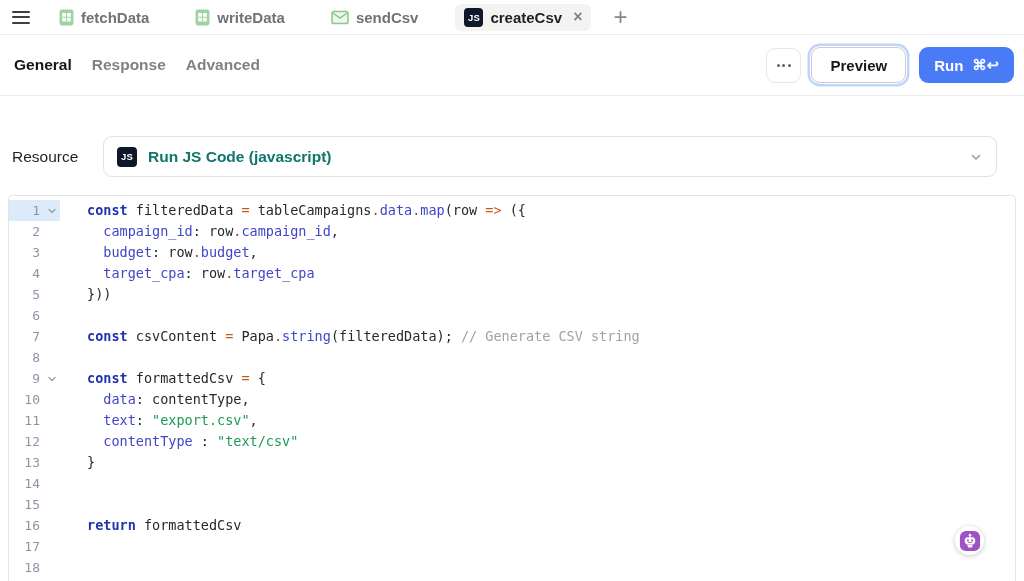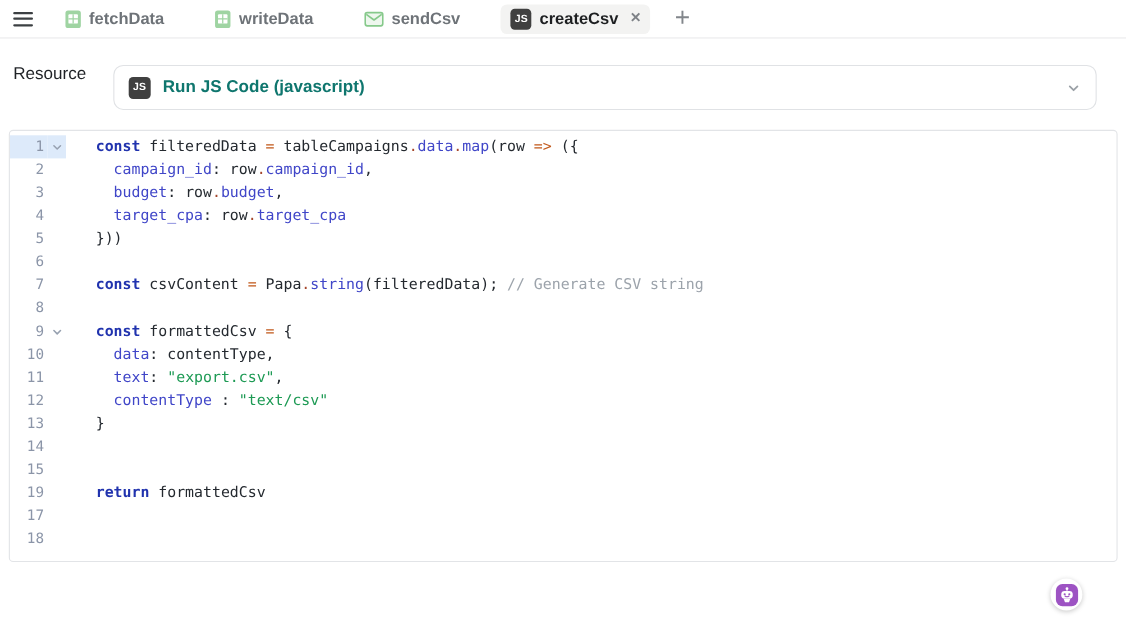--- a/index.html
+++ b/index.html
@@ -8,37 +8,37 @@
   .app { position:relative; width:1024px; height:581px; background:#fff;border-radius:10px; }
 
   
   .topbar { height:35px; display:flex; align-items:center; padding:0 12px; border-bottom:1px solid #e9eaeb; }
   .hamburger { width:18px; height:13px; display:flex; flex-direction:column; justify-content:space-between; cursor:pointer; margin-right:20px; }
   .hamburger span { display:block; height:2px; background:#3c4043; border-radius:1px; }
   .tab-strip { display:flex; align-items:center; gap:28px; }
   .qtab { display:flex; align-items:center; gap:7px; padding:4px 9px; border-radius:6px; font-size:15px; font-weight:600; color:#6e7378; cursor:pointer; white-space:nowrap; }
   .qtab.active { background:#f3f3f2; color:#1d1f21; font-weight:700; }
   .qtab .close-x { font-size:16px; color:#7e8differ287; color:#7e8287; margin-left:4px; line-height:1; }
-  .js-badge { display:inline-flex; align-items:center; justify-content:center; width:19px; height:19px; border-radius:4px; background:#404040; color:#fff; font-size:9.5px; font-weight:700; letter-spacing:.2px; }
+  .js-badge { display:inline-flex; align-items:center; justify-content:center; width:19px; height:19px; border-radius:4px; background:#0f172a; color:#fff; font-size:9.5px; font-weight:700; letter-spacing:.2px; }
   .add-tab { font-size:24px; font-weight:300; color:#82868b; margin-left:22px; cursor:pointer; line-height:1; background:none; border:none; }
 
   
   .toolbar { height:61px; display:flex; align-items:center; padding:0 10px 0 14px; border-bottom:1px solid #ececec; }
   .section-tabs { display:flex; align-items:center; gap:20px; }
   .section-tab { font-size:15.5px; font-weight:700; color:#7d8287; cursor:pointer; }
   .section-tab.active { color:#141619; }
   .toolbar-right { margin-left:auto; display:flex; align-items:center; gap:10px; }
   .more-btn { width:35px; height:35px; border:1px solid #e4e6e9; border-radius:9px; background:#fff; display:flex; align-items:center; justify-content:center; gap:2.5px; cursor:pointer; }
   .more-btn i { width:3px; height:3px; border-radius:50%; background:#5f6368; }
   .preview-btn { height:36px; padding:0 18px; background:#fff; border:1px solid #c7ccd2; border-radius:9px; font-size:15px; font-weight:700; color:#16181a; cursor:pointer; box-shadow:0 0 0 1px #fff, 0 0 0 3.5px #c0d5fb; margin-right:3px; font-family:"Liberation Sans",sans-serif; }
   .run-btn { height:36px; padding:0 15px; background:#4a7bf7; border:none; border-radius:9px; font-size:15px; font-weight:700; color:#fff; cursor:pointer; display:flex; align-items:center; gap:9px; font-family:"Liberation Sans",sans-serif; }
   .run-shortcut { font-weight:600; font-size:14.5px; opacity:.95; }
 
   
-  .resource-row { display:flex; padding:0 27px 0 12px; margin-top:24px; }
+  .resource-row { display:flex; align-items:center; padding:0 27px 0 12px; margin-top:40px; }
   .resource-label { font-size:15.5px; color:#1f2226; width:91px; flex:0 0 auto; }
   .resource-select { flex:1; height:41px; border:1px solid #e0e2e5; border-radius:9px; display:flex; align-items:center; padding:0 13px; cursor:pointer; background:#fff; }
   .resource-select .js-badge { width:20px; height:20px; }
   .resource-value { font-size:15.5px; color:#0f766e; margin-left:11px;font-weight:bold; }
   .resource-chevron { margin-left:auto; display:flex; }
 
   
   .editor { margin:18px 8px 0; height:393px; border:1px solid #e2e4e7; border-radius:4px; overflow:hidden; background:#fff; font-family:"DejaVu Sans Mono","Liberation Mono",monospace; font-size:13.5px; padding-top:4px; cursor:text; }
   .code-row { display:grid; grid-template-columns:34px 17px 1fr; height:21px; line-height:21px; }
   .gut-num { text-align:right; color:var(--ln,#8b95a8); font-size:13px; padding-right:3px; }
@@ -102,20 +102,39 @@
         </div>
         <div class="qtab active">
           <span class="js-badge">JS</span>
           <span>createCsv</span>
           <span class="close-x">×</span>
         </div>
       </div>
     <button class="add-tab">+</button>
   </header>
 
+  <div class="toolbar">
+    <div class="section-tabs" id="section-tabs">
+        <span class="section-tab active">General</span>
+        <span class="section-tab">Response</span>
+        <span class="section-tab">Advanced</span>
+      </div>
+    <div class="toolbar-right">
+      <button class="more-btn" aria-label="more">
+          <i></i>
+          <i></i>
+          <i></i>
+        </button>
+      <button class="preview-btn">Preview</button>
+      <button class="run-btn">
+        <span>Run</span>
+        <span class="run-shortcut">⌘↩</span>
+      </button>
+    </div>
+  </div>
 
   <div class="resource-row">
     <span class="resource-label">Resource</span>
     <div class="resource-select">
       <span class="js-badge">JS</span>
       <span class="resource-value">Run JS Code (javascript)</span>
       <span class="resource-chevron">
         <svg width="14" height="14" viewBox="0 0 14 14">
             <path d="M3.5 5.5 L7 9 L10.5 5.5" fill="none" stroke="#9aa0a6" stroke-width="1.6" stroke-linecap="round" stroke-linejoin="round"></path>
           </svg>
@@ -201,21 +220,21 @@
         <div class="gut-num">14</div>
         <div class="gut-fold"></div>
         <div class="code-text"></div>
       </div>
       <div class="code-row">
         <div class="gut-num">15</div>
         <div class="gut-fold"></div>
         <div class="code-text"></div>
       </div>
       <div class="code-row">
-        <div class="gut-num">19</div>
+        <div class="gut-num">16</div>
         <div class="gut-fold"></div>
         <div class="code-text"><span class="tk-kw">return</span><span class="tk-pl"> formattedCsv</span></div>
       </div>
       <div class="code-row">
         <div class="gut-num">17</div>
         <div class="gut-fold"></div>
         <div class="code-text"></div>
       </div>
       <div class="code-row">
         <div class="gut-num">18</div>

